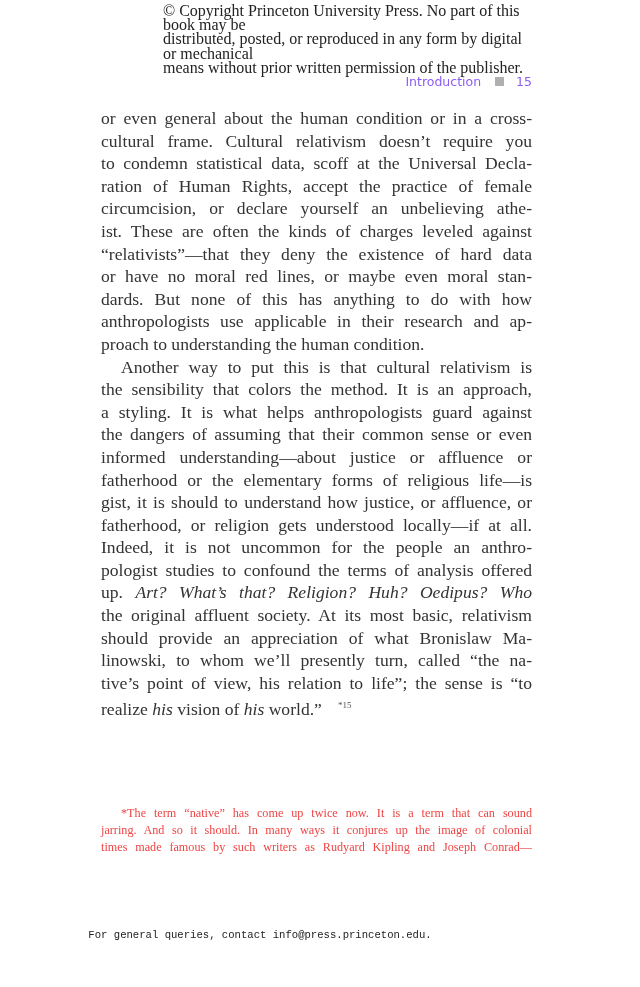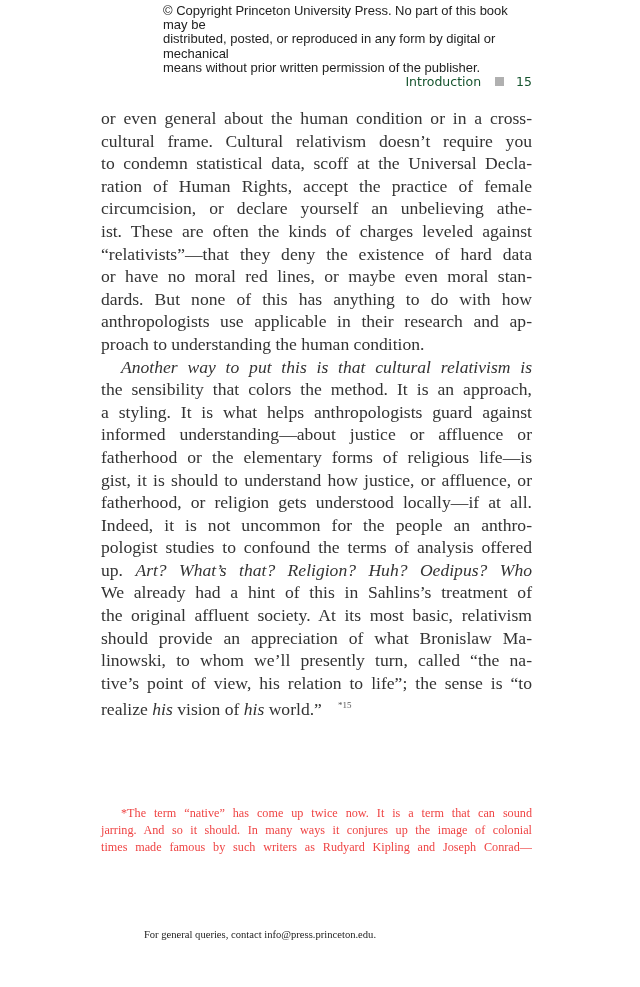--- a/index.html
+++ b/index.html
@@ -1,45 +1,45 @@
 <!DOCTYPE html>
 <html><head>
 <meta charset="utf-8">
 <style>
   html, body { margin: 0; padding: 0; background: #ffffff; }
   body { width: 640px; height: 987px; position: relative; overflow: hidden; color: #2a2a2a; }
   .copyright {
     position: absolute; left: 163px; top: 4px; width: 360px;
-    font-family: Liberation Sans, sans-serif; font-size: 13px; line-height: 14.2px; color: #222;
+    font-family: Liberation Serif, serif; font-size: 16px; line-height: 14.2px; color: #222;
   }
   .running-head {
     position: absolute; right: 108px; top: 74px;
-    font-family: "DejaVu Sans", sans-serif; font-size: 12.5px; color: #14532d;
+    font-family: "DejaVu Sans", sans-serif; font-size: 12.5px; color: #8b5cf6;
     display: flex; align-items: center;
   }
   .running-head .sq { display: inline-block; width: 9px; height: 9px; background: #b0b0b0; margin: 0 12px 0 14px; }
   .body-text {
     position: absolute; left: 101px; top: 107px; width: 431px;
     font-family: "Liberation Serif", serif; font-size: 17.6px; line-height: 22.6px;
     text-align: justify; color: #333;
   }
   .body-text p { margin: 0; }
   .body-text .line { display: block; text-align: justify; text-align-last: justify; white-space: nowrap; }
   .body-text .line.last { text-align-last: left; }
-  .body-text .indent { padding-left: 20px; font-style: italic; }
+  .body-text .indent { padding-left: 20px; }
   .sup { font-size: 9px; vertical-align: 7px; color: #555; margin-left: 16px; }
   .footnote {
     position: absolute; left: 101px; top: 805px; width: 431px;
     font-family: "Liberation Serif", serif; font-size: 12.2px; line-height: 17px; color: #ef4444;
   }
   .footnote .line { display: block; text-align: justify; text-align-last: justify; white-space: nowrap; }
   .footnote .indent { padding-left: 20px; }
   .footer {
     position: absolute; left: 0; width: 520px; top: 929px; text-align: center;
-    font-family: Liberation Serif, serif; font-size: 10.6px; color: #222;
+    font-family: Liberation Mono, monospace; font-size: 10.6px; color: #222;
   }
   i { font-style: italic; }
 </style>
 </head>
 <body>
 
 <div class="copyright">
   <div>© Copyright Princeton University Press. No part of this book may be</div>
   <div>distributed, posted, or reproduced in any form by digital or mechanical</div>
   <div>means without prior written permission of the publisher.</div>
@@ -62,28 +62,28 @@
     <span class="line">“relativists”—that they deny the existence of hard data</span>
     <span class="line">or have no moral red lines, or maybe even moral stan-</span>
     <span class="line">dards. But none of this has anything to do with how</span>
     <span class="line">anthropologists use applicable in their research and ap-</span>
     <span class="line last">proach to understanding the human condition.</span>
   </p>
   <p>
     <span class="line indent">Another way to put this is that cultural relativism is</span>
     <span class="line">the sensibility that colors the method. It is an approach,</span>
     <span class="line">a styling. It is what helps anthropologists guard against</span>
+    <span class="line">the dangers of assuming that their common sense or even</span>
     <span class="line">informed understanding—about justice or affluence or</span>
     <span class="line">fatherhood or the elementary forms of religious life—is</span>
     <span class="line">gist, it is should to understand how justice, or affluence, or</span>
     <span class="line">fatherhood, or religion gets understood locally—if at all.</span>
     <span class="line">Indeed, it is not uncommon for the people an anthro-</span>
     <span class="line">pologist studies to confound the terms of analysis offered</span>
     <span class="line"><span>up. </span><i>Art? What’s that? Religion? Huh? Oedipus? Who</i></span>
-    <span class="line">We already had a hint of this in Sahlins’s treatment of</span>
     <span class="line">the original affluent society. At its most basic, relativism</span>
     <span class="line">should provide an appreciation of what Bronislaw Ma-</span>
     <span class="line">linowski, to whom we’ll presently turn, called “the na-</span>
     <span class="line">tive’s point of view, his relation to life”; the sense is “to</span>
     <span class="line last"><span>realize </span><i>his</i><span> vision of </span><i>his</i><span> world.”</span><span class="sup">*15</span></span>
   </p>
 </div>
 
 <div class="footnote">
   <span class="line indent">*The term “native” has come up twice now. It is a term that can sound</span>

